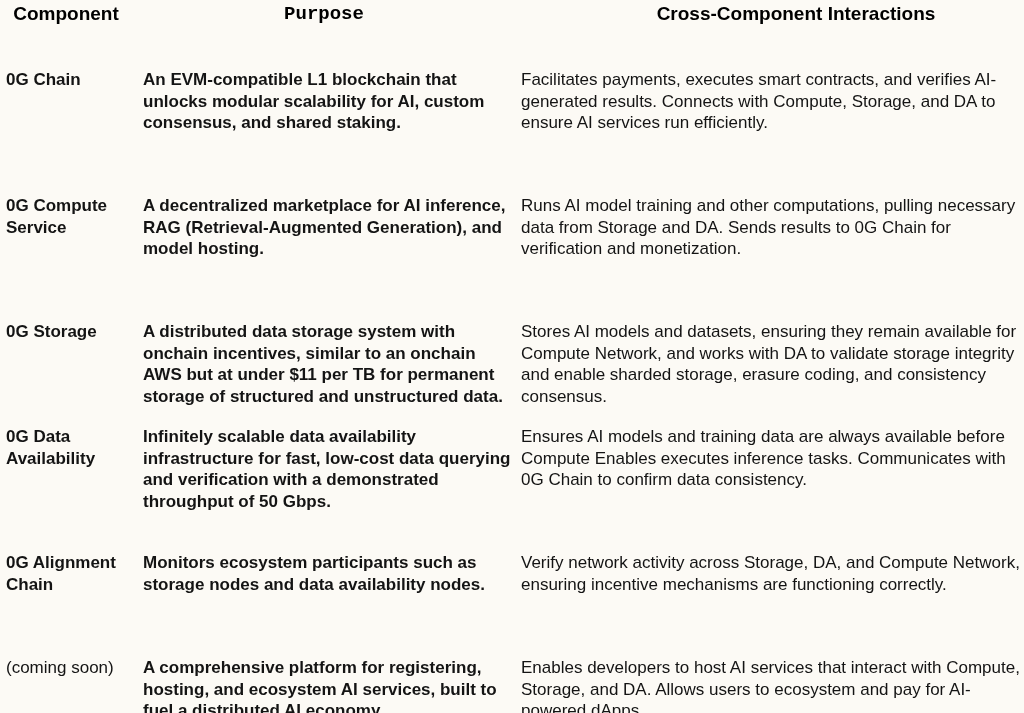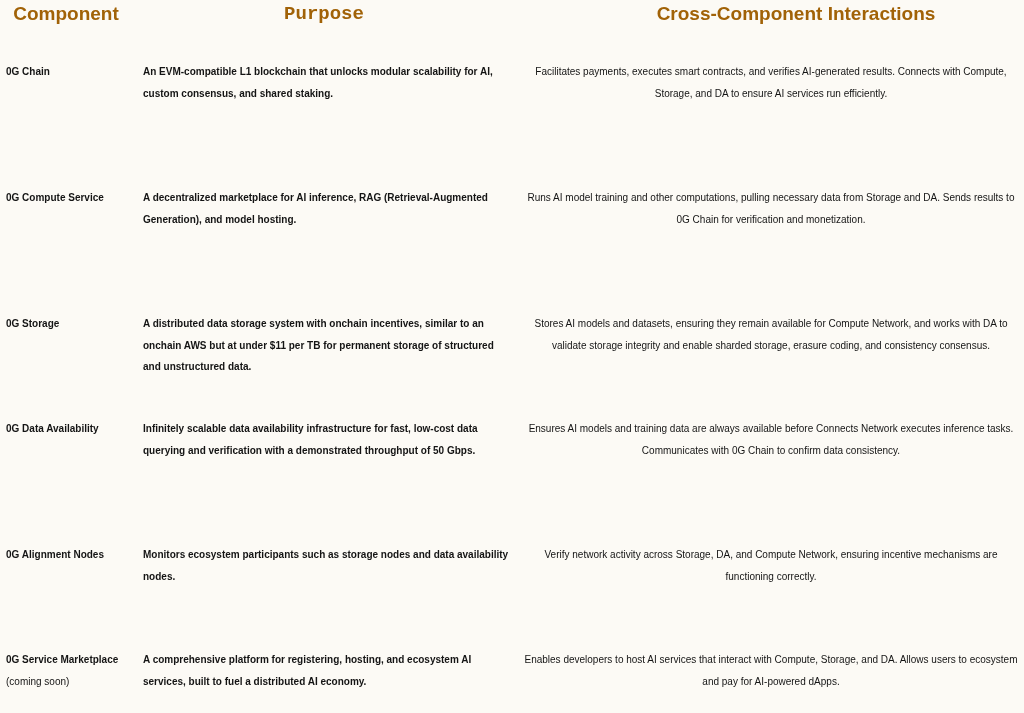--- a/index.html
+++ b/index.html
@@ -5,31 +5,31 @@
   html, body { margin:0; padding:0; }
   body {
     width:1024px; height:713px; overflow:hidden;
     background:#fcfaf5;
     font-family:"Liberation Sans", sans-serif;
     color:#141414;
     position:relative;
   }
   .hdr {
     position:absolute; top:2px; font-weight:bold; font-size:19px;
-    color:#a16207; text-align:center; line-height:24px;
+    color:#000000; text-align:center; line-height:24px;
   }
   .hdr.c1 { left:0; width:132px; }
   .hdr.c2 { left:236px; width:176px;font-family:Liberation Mono, monospace; }
   .hdr.c3 { left:586px; width:420px; }
   .row { position:absolute; left:0; width:1024px; }
-  .cell { position:absolute; top:0; font-size:10px; line-height:21.5px; }
+  .cell { position:absolute; top:8px; font-size:17px; line-height:21.5px; }
   .name { left:6px; width:125px; font-weight:bold; }
   .name .sub { font-weight:normal; display:block; }
   .purpose { left:143px; width:370px;font-weight:bold; }
-  .inter { left:521px; width:500px;text-align:center; }
+  .inter { left:521px; width:500px; }
 </style>
 </head>
 <body>
 
 <div class="hdr c1">Component</div>
 <div class="hdr c2">Purpose</div>
 <div class="hdr c3">Cross-Component Interactions</div>
 
 <div class="row" style="top:61px;">
   <div class="cell name"><span>0G Chain</span></div>
@@ -45,26 +45,26 @@
 
 <div class="row" style="top:313px;">
   <div class="cell name"><span>0G Storage</span></div>
   <div class="cell purpose">A distributed data storage system with onchain incentives, similar to an onchain AWS but at under $11 per TB for permanent storage of structured and unstructured data.</div>
   <div class="cell inter">Stores AI models and datasets, ensuring they remain available for Compute Network, and works with DA to validate storage integrity and enable sharded storage, erasure coding, and consistency consensus.</div>
 </div>
 
 <div class="row" style="top:418px;">
   <div class="cell name"><span>0G Data Availability</span></div>
   <div class="cell purpose">Infinitely scalable data availability infrastructure for fast, low-cost data querying and verification with a demonstrated throughput of 50 Gbps.</div>
-  <div class="cell inter">Ensures AI models and training data are always available before Connects Network executes inference tasks. Communicates with 0G Chain to confirm data consistency.</div>
+  <div class="cell inter">Ensures AI models and training data are always available before Compute Enables executes inference tasks. Communicates with 0G Chain to confirm data consistency.</div>
 </div>
 
 <div class="row" style="top:544px;">
-  <div class="cell name"><span>0G Alignment Nodes</span></div>
+  <div class="cell name"><span>0G Alignment Chain</span></div>
   <div class="cell purpose">Monitors ecosystem participants such as storage nodes and data availability nodes.</div>
   <div class="cell inter">Verify network activity across Storage, DA, and Compute Network, ensuring incentive mechanisms are functioning correctly.</div>
 </div>
 
 <div class="row" style="top:649px;">
-  <div class="cell name"><span>0G Service Marketplace</span><span class="sub">(coming soon)</span></div>
+  <div class="cell name"><span class="sub">(coming soon)</span></div>
   <div class="cell purpose">A comprehensive platform for registering, hosting, and ecosystem AI services, built to fuel a distributed AI economy.</div>
   <div class="cell inter">Enables developers to host AI services that interact with Compute, Storage, and DA. Allows users to ecosystem and pay for AI-powered dApps.</div>
 </div>
 
 </body></html>

